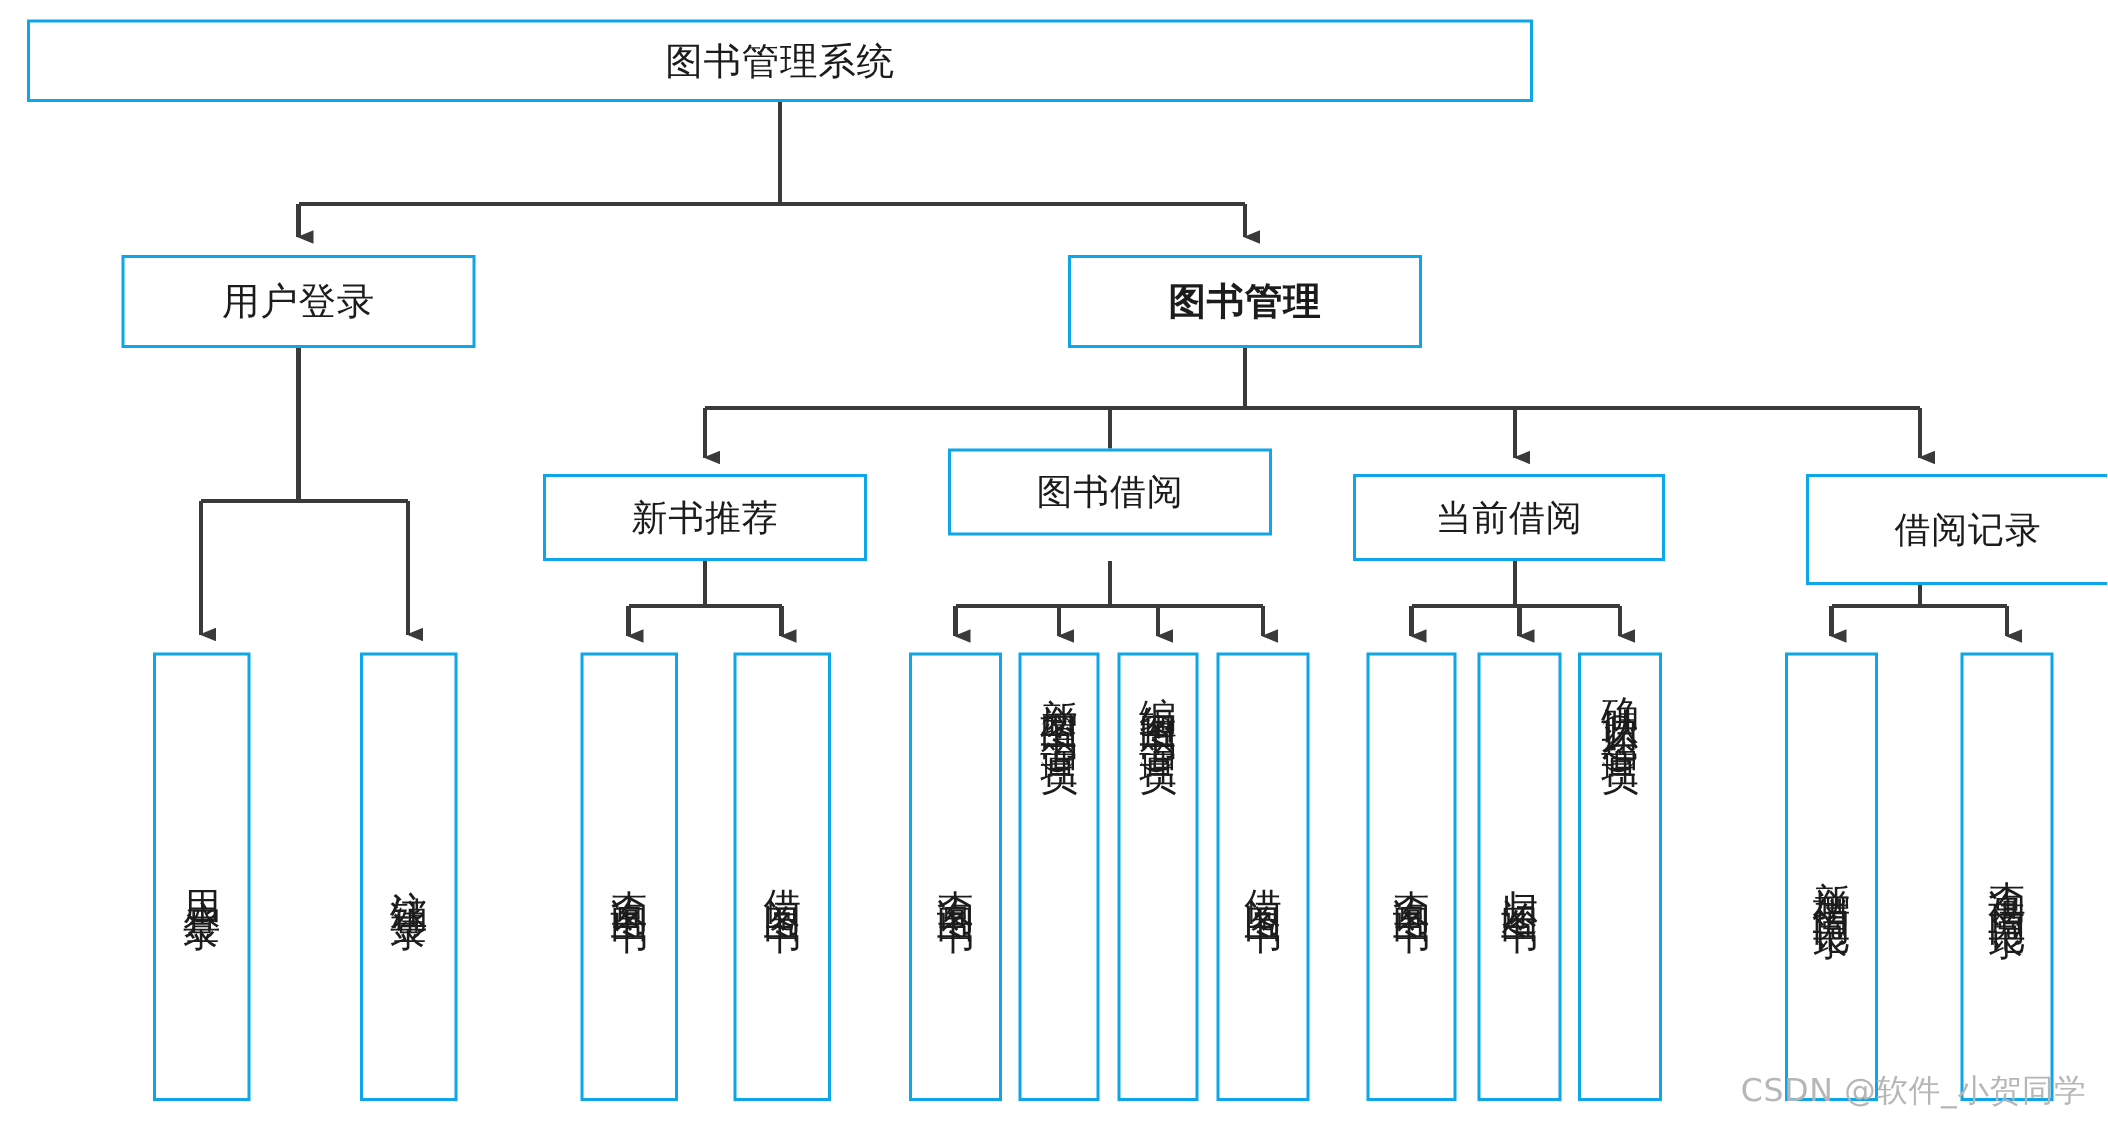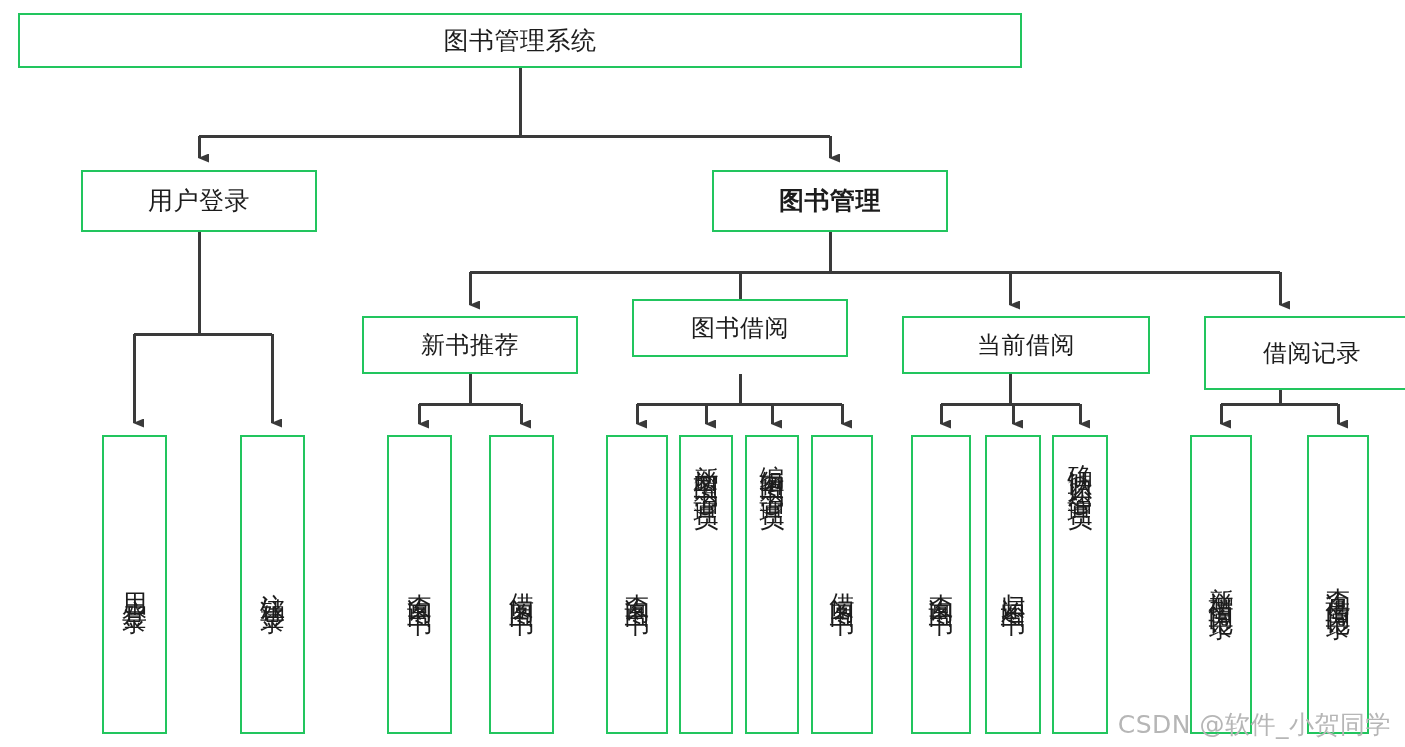--- a/index.html
+++ b/index.html
@@ -23,21 +23,21 @@
     left: 0;
     top: 0;
     width: 1405px;
     height: 747px;
     pointer-events: none;
   }
   .node {
     position: absolute;
     box-sizing: border-box;
     background: #ffffff;
-    border: 2px solid #22c55e;
+    border: 2px solid #0ea5e9;
     display: flex;
     align-items: center;
     justify-content: center;
     color: #1c1c1c;
     z-index: 2;
   }
   .node .node-label {
     display: block;
     text-align: center;
     line-height: 1.12;
@@ -75,21 +75,21 @@
     align-items: flex-start;
   }
   .node.leaf.centered-text {
     align-items: center;
     padding-top: 0;
   }
   #watermark {
     position: absolute;
     right: 14px;
     bottom: 6px;
-    font-size: 25px;
+    font-size: 21px;
     color: #b6b6b6;
     letter-spacing: 0.5px;
     z-index: 5;
     white-space: nowrap;
     font-family: "DejaVu Sans", "Liberation Sans", sans-serif;
   }
 </style>
 </head>
 <body>
 
@@ -157,21 +157,21 @@
   <div class="node level2 horizontal" style="left:712px; top:170px; width:236px; height:62px;font-weight:bold;">
     <span class="node-label">图书管理</span>
   </div>
 
   <div class="node level3 horizontal" style="left:362px; top:316px; width:216px; height:58px;">
     <span class="node-label">新书推荐</span>
   </div>
   <div class="node level3 horizontal" style="left:632px; top:299px; width:216px; height:58px;">
     <span class="node-label">图书借阅</span>
   </div>
-  <div class="node level3 horizontal" style="left:902px; top:316px; width:248px; height:58px;">
+  <div class="node level3 horizontal" style="left:902px; top:316px; width:208px; height:58px;">
     <span class="node-label">当前借阅</span>
   </div>
   <div class="node level3 horizontal" style="left:1204px; top:316px; width:216px; height:74px;">
     <span class="node-label">借阅记录</span>
   </div>
 
   <div class="node leaf centered-text" style="left:102px; top:435px; width:65px; height:299px;">
     <span class="node-label">用户登录</span>
   </div>
   <div class="node leaf centered-text" style="left:240px; top:435px; width:65px; height:299px;">

